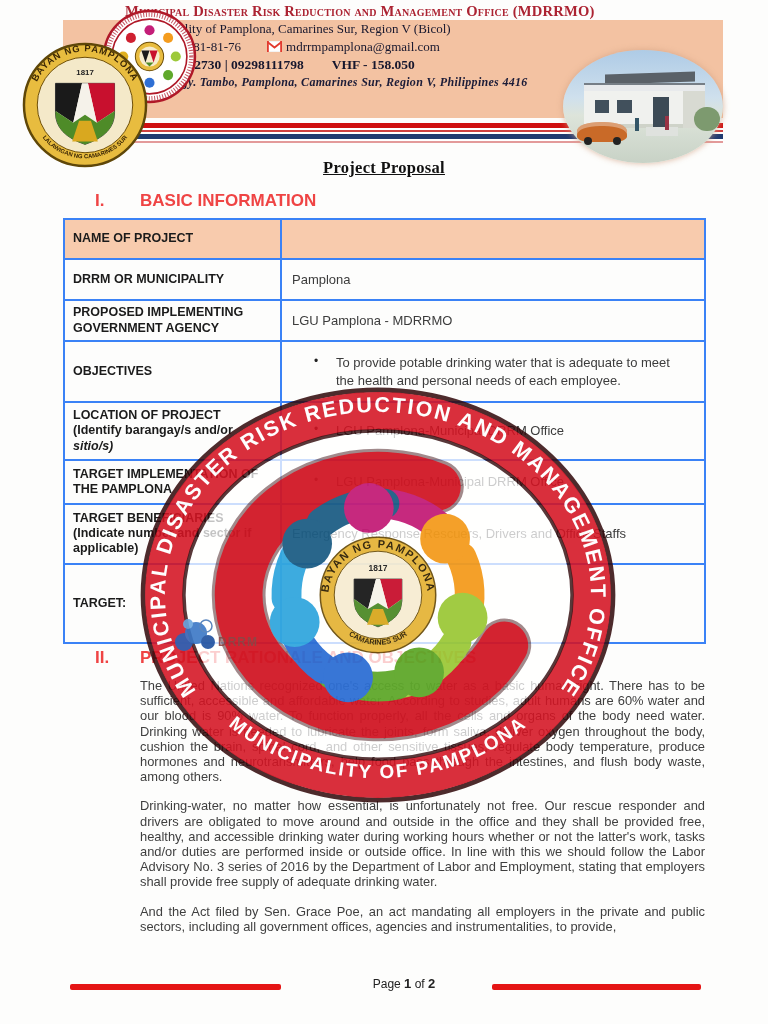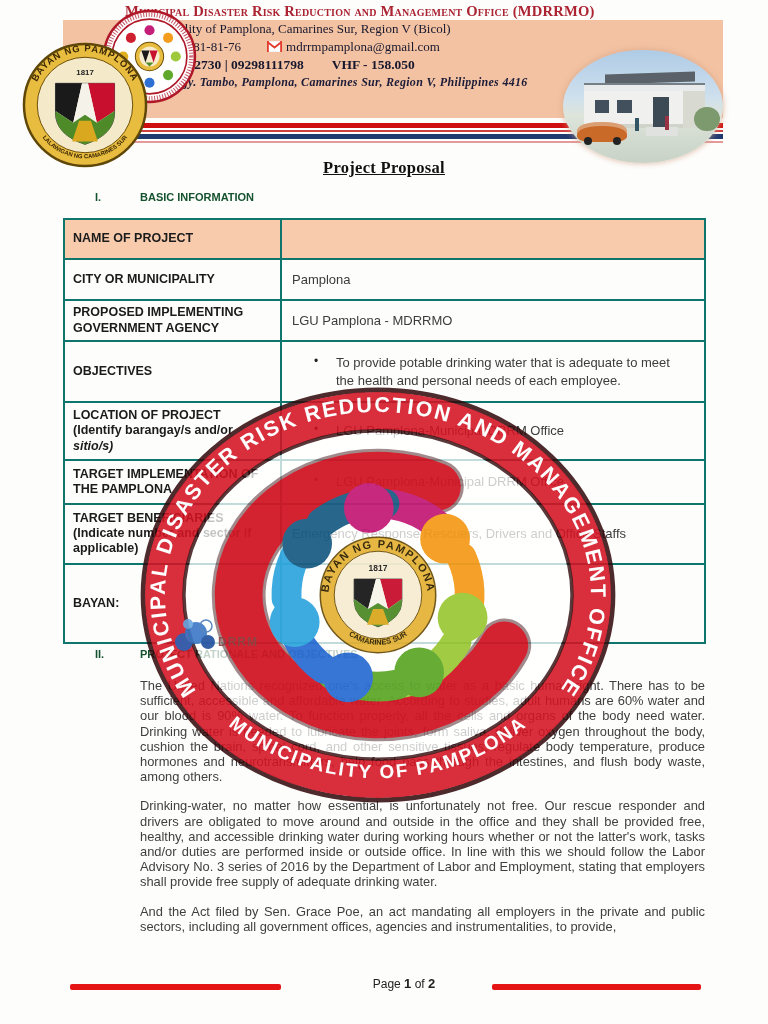--- a/index.html
+++ b/index.html
@@ -46,26 +46,26 @@
              border-radius:46% 46% 28% 28%;box-shadow:inset 0 4px 0 rgba(255,255,255,.35);}
   .bldg .wheel{position:absolute;width:8px;height:8px;background:#222;border-radius:50%;top:77%;}
   .bldg .p1{position:absolute;left:45%;top:60%;width:4px;height:13px;background:#356;}
   .bldg .p2{position:absolute;left:64%;top:58%;width:4px;height:14px;background:#934;}
   .bldg .bush{position:absolute;right:2%;top:50%;width:16%;height:22%;background:#7d9a6f;border-radius:50%;}
 
   
   .doc-title{position:absolute;left:0;right:0;top:158px;text-align:center;
              font-family:"Liberation Serif",serif;font-size:16.5px;font-weight:bold;
              text-decoration:underline;color:#111;letter-spacing:.3px;}
-  .sec{position:absolute;left:95px;font-size:11px;font-weight:bold;color:#14532d;}
+  .sec{position:absolute;left:95px;font-size:17px;font-weight:bold;color:#ef4444;}
   .sec .num{display:inline-block;width:45px;}
   .sec1{top:191px;} .sec2{top:648px;z-index:1;}
 
   table.info{position:absolute;left:63px;top:218px;width:643px;border-collapse:collapse;table-layout:fixed;z-index:1;}
-  table.info td{border:2px solid #0f766e;vertical-align:middle;}
+  table.info td{border:2px solid #3b82f6;vertical-align:middle;}
   td.lblc{width:199px;padding:4px 8px;font-weight:bold;font-size:12.5px;line-height:1.22;color:#1b1b1b;}
   td.valc{padding:12px 10px;font-size:13px;color:#3c3c3c;}
   tr.peach td{background:#f8cbad;}
   .vline{display:flex;align-items:flex-start;}
   .vline .bullet{width:22px;padding-left:22px;flex:none;font-size:12px;color:#222;}
   .vline .vtext{flex:1;padding-right:6px;line-height:1.35;}
   i{font-style:italic;}
 
   .body-copy{position:absolute;left:140px;width:565px;top:678px;
              font-size:12.9px;line-height:15.2px;text-align:justify;color:#3f3f3f;z-index:1;}
@@ -189,21 +189,21 @@
     <span class="num">I.</span><span>BASIC INFORMATION</span>
   </div>
 
   <table class="info">
     <tbody>
         <tr class="peach" style="height:40px">
       <td class="lblc">NAME OF PROJECT</td>
       <td class="valc"></td>
     </tr>
     <tr style="height:34px">
-      <td class="lblc">CITY OR MUNICIPALITY</td>
+      <td class="lblc">DRRM OR MUNICIPALITY</td>
       <td class="valc">Pamplona</td>
     </tr>
     <tr style="height:27px">
       <td class="lblc">PROPOSED IMPLEMENTING GOVERNMENT AGENCY</td>
       <td class="valc">LGU Pamplona - MDRRMO</td>
     </tr>
     <tr style="height:60px">
       <td class="lblc">OBJECTIVES</td>
       <td class="valc">
         <div class="vline">
@@ -228,21 +228,21 @@
               <span class="bullet">•</span>
               <span class="vtext">LGU Pamplona-Municipal DRRM Office</span>
             </div>
       </td>
     </tr>
     <tr style="height:60px">
       <td class="lblc"><span>TARGET BENEFICIARIES</span> <span>(Indicate number and sector if applicable)</span></td>
       <td class="valc">Emergency Response Rescuers, Drivers and Office Staffs</td>
     </tr>
     <tr style="height:79px">
-      <td class="lblc" style="vertical-align:middle">BAYAN:</td>
+      <td class="lblc" style="vertical-align:middle">TARGET:</td>
       <td class="valc"></td>
     </tr>
   </tbody>
     </table>
 
   <div class="sec sec2">
     <span class="num">II.</span><span>PROJECT RATIONALE AND OBJECTIVES</span>
   </div>
 
   <div class="body-copy">

